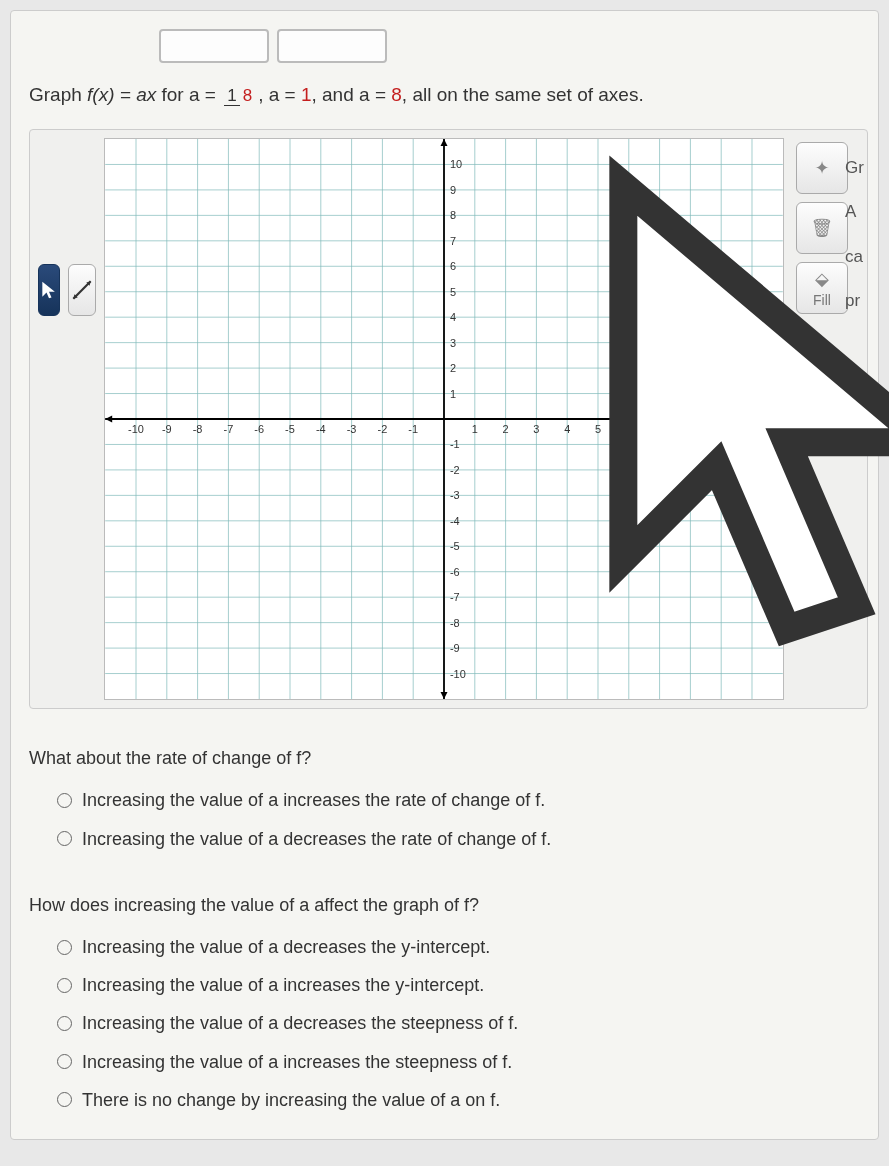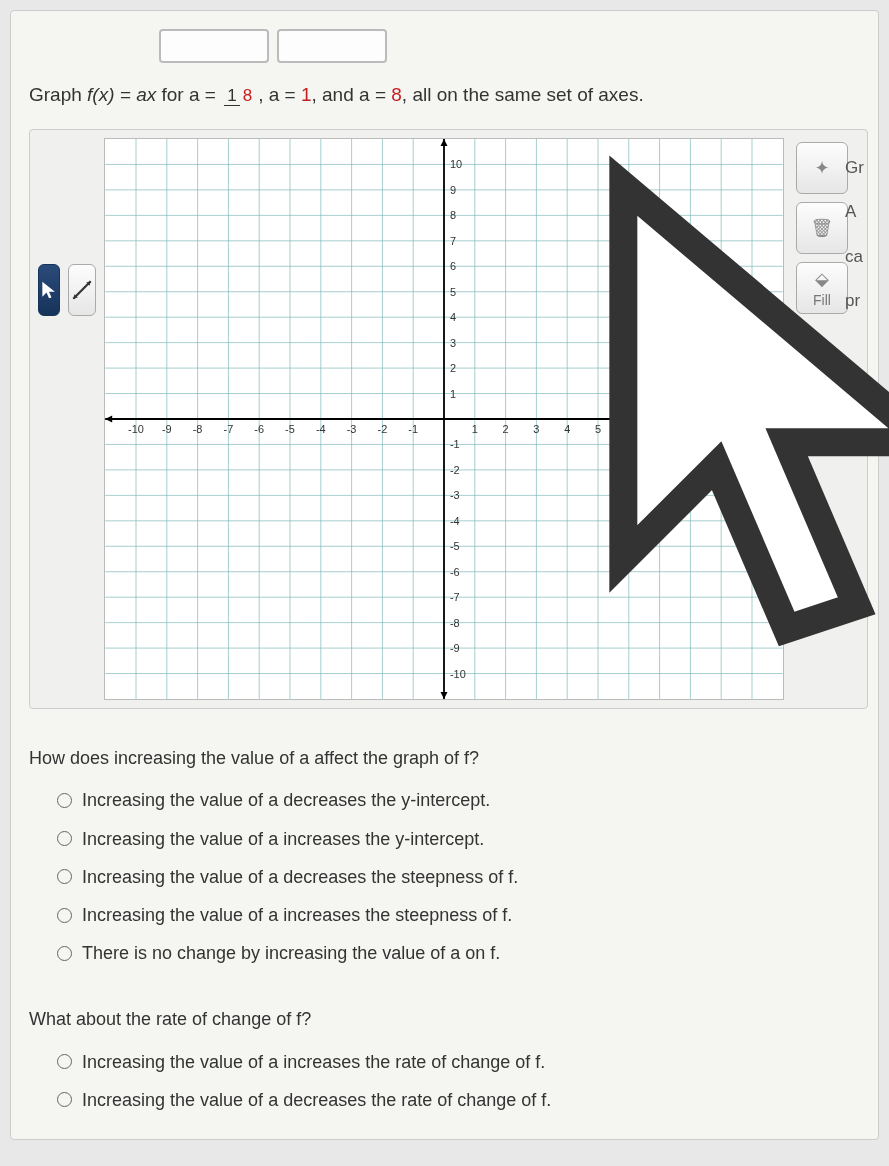--- a/index.html
+++ b/index.html
@@ -355,55 +355,55 @@
       <div></div>
       <div>A</div>
       <div>ca</div>
       <div>pr</div>
     </div>
   </div>
 
 
   <div class="question-block">
     <div class="q-title">
-      <span>How does increasing the value of <span class="italic">a</span> affect the graph of <span class="italic">f</span>?</span>
-    </div>
-    <div class="options" id="q1-opts">
-        <div class="option-row">
-          <div class="radio"></div>
-          <span>Increasing the value of <span class="italic">a</span> decreases the <span class="italic">y</span>-intercept.</span>
-        </div>
-        <div class="option-row">
-          <div class="radio"></div>
-          <span>Increasing the value of <span class="italic">a</span> increases the <span class="italic">y</span>-intercept.</span>
-        </div>
-        <div class="option-row">
-          <div class="radio"></div>
-          <span>Increasing the value of <span class="italic">a</span> decreases the steepness of <span class="italic">f</span>.</span>
-        </div>
-        <div class="option-row">
-          <div class="radio"></div>
-          <span>Increasing the value of <span class="italic">a</span> increases the steepness of <span class="italic">f</span>.</span>
-        </div>
-        <div class="option-row">
-          <div class="radio"></div>
-          <span>There is no change by increasing the value of <span class="italic">a</span> on <span class="italic">f</span>.</span>
+      <span>What about the rate of change of <span class="italic">f</span>?</span>
+    </div>
+    <div class="options" id="q2-opts">
+        <div class="option-row">
+          <div class="radio"></div>
+          <span>Increasing the value of <span class="italic">a</span> increases the rate of change of <span class="italic">f</span>.</span>
+        </div>
+        <div class="option-row">
+          <div class="radio"></div>
+          <span>Increasing the value of <span class="italic">a</span> decreases the rate of change of <span class="italic">f</span>.</span>
         </div>
       </div>
   </div>
 
   <div class="question-block">
     <div class="q-title">
-      <span>What about the rate of change of <span class="italic">f</span>?</span>
-    </div>
-    <div class="options" id="q2-opts">
-        <div class="option-row">
-          <div class="radio"></div>
-          <span>Increasing the value of <span class="italic">a</span> increases the rate of change of <span class="italic">f</span>.</span>
-        </div>
-        <div class="option-row">
-          <div class="radio"></div>
-          <span>Increasing the value of <span class="italic">a</span> decreases the rate of change of <span class="italic">f</span>.</span>
+      <span>How does increasing the value of <span class="italic">a</span> affect the graph of <span class="italic">f</span>?</span>
+    </div>
+    <div class="options" id="q1-opts">
+        <div class="option-row">
+          <div class="radio"></div>
+          <span>Increasing the value of <span class="italic">a</span> decreases the <span class="italic">y</span>-intercept.</span>
+        </div>
+        <div class="option-row">
+          <div class="radio"></div>
+          <span>Increasing the value of <span class="italic">a</span> increases the <span class="italic">y</span>-intercept.</span>
+        </div>
+        <div class="option-row">
+          <div class="radio"></div>
+          <span>Increasing the value of <span class="italic">a</span> decreases the steepness of <span class="italic">f</span>.</span>
+        </div>
+        <div class="option-row">
+          <div class="radio"></div>
+          <span>Increasing the value of <span class="italic">a</span> increases the steepness of <span class="italic">f</span>.</span>
+        </div>
+        <div class="option-row">
+          <div class="radio"></div>
+          <span>There is no change by increasing the value of <span class="italic">a</span> on <span class="italic">f</span>.</span>
         </div>
       </div>
   </div>
 
 </div>
 
 </body></html>

